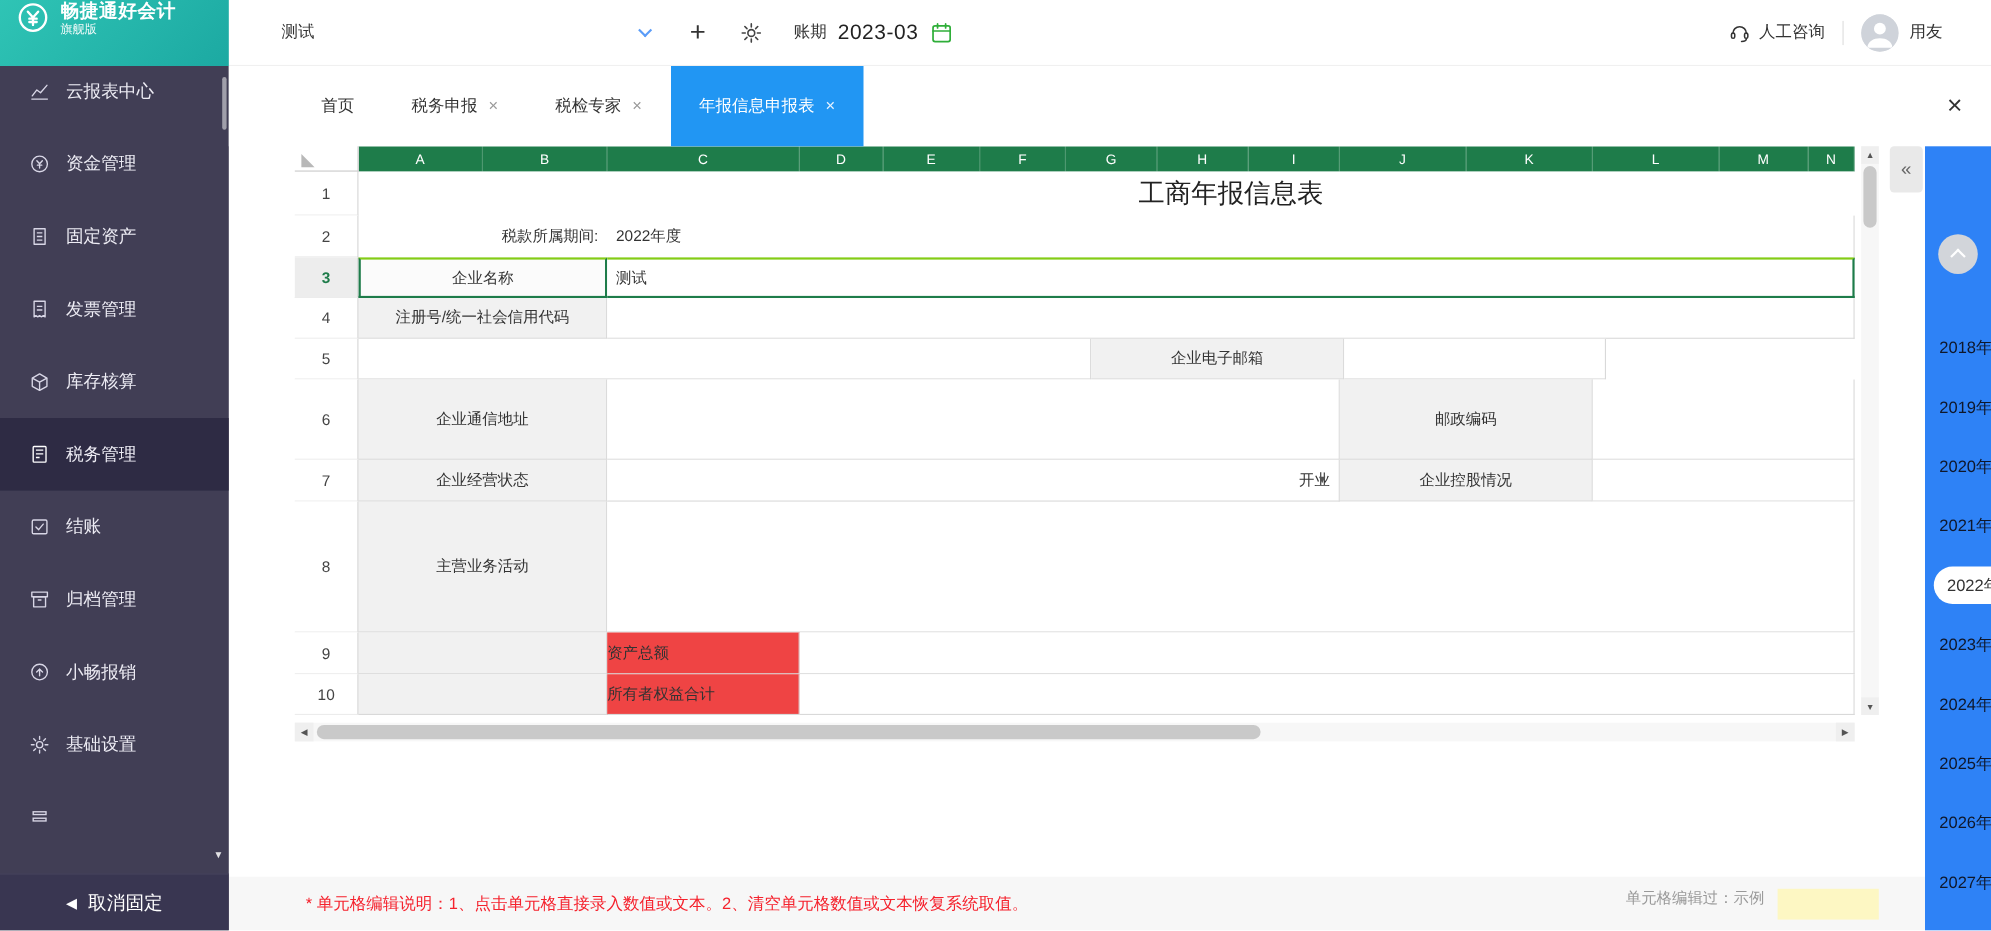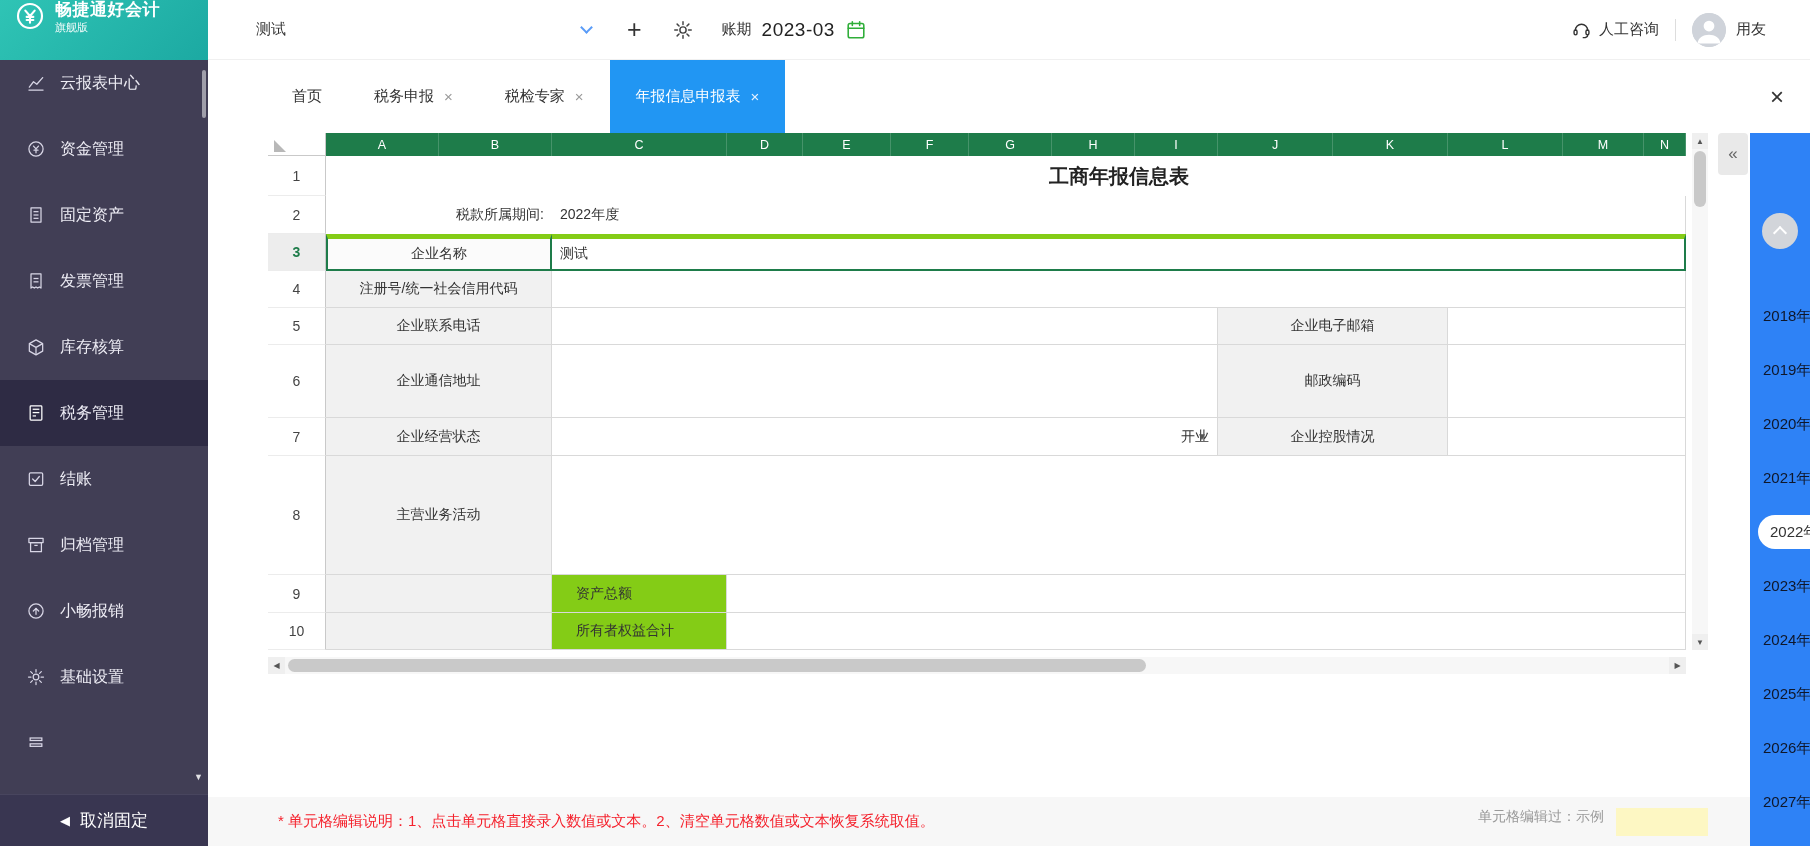--- a/index.html
+++ b/index.html
@@ -73,34 +73,34 @@
   .srow { display:flex; }
   .shead { height:23px; }
   .ch { background:#1e7c4a; color:#fff; font-size:12.5px; display:flex; align-items:center; justify-content:center; border-right:1px solid rgba(255,255,255,.18); overflow:hidden; }
   .rn { width:58px; flex-shrink:0; display:flex; align-items:center; justify-content:center; font-size:14px; color:#444; border-right:1px solid #c9c9c9; border-bottom:1px solid #ececec; background:#fff; }
   .rn.corner { position:relative; border-bottom:1px solid #c9c9c9; }
   .tri-corner { position:absolute; left:6px; bottom:3px; width:0; height:0; border-bottom:12px solid #b8b8b8; border-right:12px solid transparent; }
   .rn.sel { color:#1e7c4a; font-weight:700; background:#ededed; }
   .cell { display:flex; align-items:center; font-size:14px; color:#333; background:#fff; }
   .lab { background:#f1f1f1; justify-content:center; text-align:center; border-right:1px solid #d9d9d9; border-bottom:1px solid #d9d9d9; }
   .val { padding:0 8px; border-right:1px solid #d9d9d9; border-bottom:1px solid #d9d9d9; }
-  .c-label { padding-left:24px; border-right:1px solid #d9d9d9; border-bottom:1px solid #d9d9d9; background:#84cc16; }
+  .c-label { padding-left:0; border-right:1px solid #d9d9d9; border-bottom:1px solid #d9d9d9; background:#ef4444; }
 
   .c-a{width:113px;} .c-b{width:113px;} .c-c{width:175px;} .c-d{width:76px;} .c-e{width:88px;}
   .c-f{width:78px;} .c-g{width:83px;} .c-h{width:83px;} .c-i{width:83px;} .c-j{width:115px;}
   .c-k{width:115px;} .c-l{width:115px;} .c-m{width:81px;} .c-n{width:42px;}
   .c-ab{width:226px;} .c-cn{width:1134px;} .c-ci{width:666px;} .c-jk{width:230px;} .c-ln{width:238px;} .c-dn{width:959px;}
 
   .r1{height:40px;} .r1 .cell{border:none;}
-  .title-cell { justify-content:center; font-size:20px; font-weight:700; color:#222; }
+  .title-cell { justify-content:center; font-size:24px; font-weight:400; color:#222; }
   .r2{height:38px;} .r2 .cell{border:none;}
   .r2 .c-cn{border-right:1px solid #d9d9d9; padding-left:8px;}
   .b-right { justify-content:flex-end; padding-right:8px; }
   .r3{height:37px;}
-  .selrow .cell { border-top:5px solid #84cc16; border-bottom:2px solid #1e7c4a;text-align:center; }
+  .selrow .cell { border-top:2px solid #84cc16; border-bottom:2px solid #1e7c4a;text-align:center; }
   .sel-lab { background:#fbfbfb; border-left:2px solid #1e7c4a; border-right:2px solid #1e7c4a; justify-content:center; }
   .sel-val { border-right:2px solid #1e7c4a; padding:0 8px; }
   .r4{height:37px;} .r5{height:37px;} .r6{height:73px;} .r7{height:38px;} .r8{height:119px;} .r9{height:38px;} .r10{height:37px;}
   .status-cell { justify-content:flex-end; position:relative; }
   .dd { position:absolute; right:10px; font-size:10px; color:#555; }
 
   
   .hscroll { width:1418px; height:17px; margin-top:7px; display:flex; align-items:stretch; background:#f7f7f7; flex-shrink:0; }
   .hs-arrow { width:17px; display:flex; align-items:center; justify-content:center; font-size:8px; color:#555; background:#efefef; cursor:pointer; }
   .hs-track { flex:1; position:relative; }
@@ -384,21 +384,20 @@
               </div>
 
               <div class="srow r4">
                 <div class="rn">4</div>
                 <div class="cell c-ab lab">注册号/统一社会信用代码</div>
                 <div class="cell c-cn val"></div>
               </div>
 
               <div class="srow r5">
                 <div class="rn">5</div>
-                <div class="cell c-ab lab">企业联系电话</div>
                 <div class="cell c-ci val"></div>
                 <div class="cell c-jk lab">企业电子邮箱</div>
                 <div class="cell c-ln val"></div>
               </div>
 
               <div class="srow r6">
                 <div class="rn">6</div>
                 <div class="cell c-ab lab">企业通信地址</div>
                 <div class="cell c-ci val"></div>
                 <div class="cell c-jk lab">邮政编码</div>

